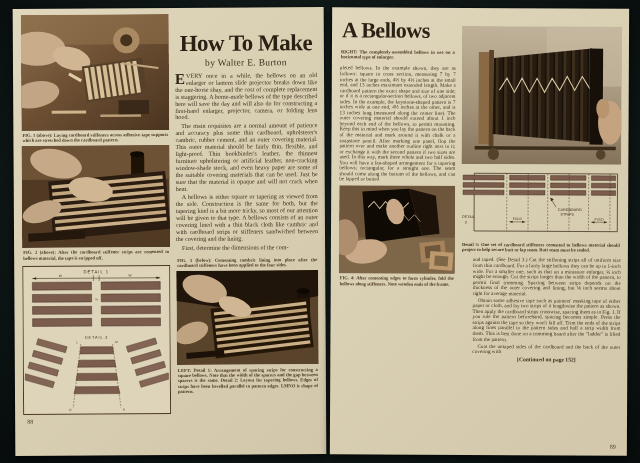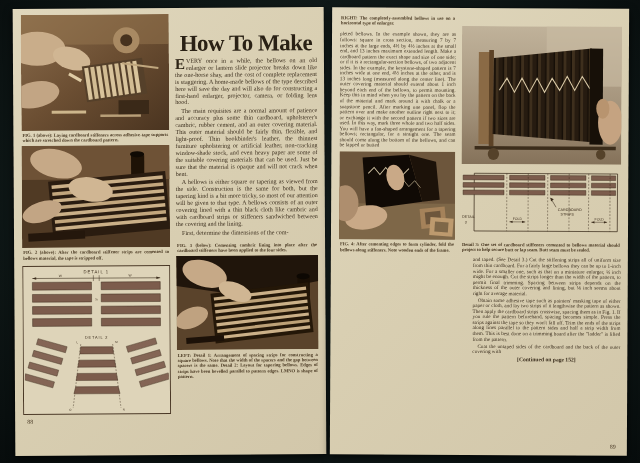--- a/index.html
+++ b/index.html
@@ -174,20 +174,21 @@
               <rect x="7" y="44" width="34" height="7"></rect>
           </g>
         </svg>
       </div>
 
       <div class="pageno pageno-left">88</div>
     </div>
 
     <div class="col lp-right">
       <div class="title">How To Make</div>
+      <div class="byline">by Walter E. Burton</div>
 
       <div class="body-text">
         <p class="noindent"><span class="dropcap">E</span><span>VERY once in a while, the bellows on an old enlarger or lantern slide projector breaks down like the one-horse shay, and the cost of complete replacement is staggering. A home-made bellows of the type described here will save the day and will also do for constructing a first-hand enlarger, projector, camera, or folding lens hood.</span></p>
         <p>The main requisites are a normal amount of patience and accuracy plus some thin cardboard, upholsterer's cambric, rubber cement, and an outer covering material. This outer material should be fairly thin, flexible, and light-proof. Thin bookbinder's leather, the thinnest furniture upholstering or artificial leather, non-cracking window-shade stock, and even heavy paper are some of the suitable covering materials that can be used. Just be sure that the material is opaque and will not crack when bent.</p>
         <p>A bellows is either square or tapering as viewed from the side. Construction is the same for both, but the tapering kind is a bit more tricky, so most of our attention will be given to that type. A bellows consists of an outer covering lined with a thin black cloth like cambric and with cardboard strips or stiffeners sandwiched between the covering and the lining.</p>
         <p>First, determine the dimensions of the com-</p>
       </div>
 
       <div class="caption" style="margin-top:4px">FIG. 3 (below): Cementing cambric lining into place after the cardboard stiffeners have been applied to the four sides.</div>
 
@@ -216,20 +217,21 @@
 
       <div class="caption" style="margin-top:3px">LEFT: Detail 1: Arrangement of spacing strips for constructing a square bellows. Note that the width of the spacers and the gap between spacers is the same. Detail 2: Layout for tapering bellows. Edges of strips have been bevelled parallel to pattern edges. LMNO is shape of pattern.</div>
     </div>
   </div>
 </div>
 
 <div class="page page-right">
   <div class="page-inner">
 
     <div class="col rp-left">
+      <div class="title title-right">A Bellows</div>
       <div class="caption">RIGHT: The completely-assembled bellows in use on a horizontal type of enlarger.</div>
 
       <div class="body-sm" style="margin-top:3px">
         <p class="noindent">pleted bellows. In the example shown, they are as follows: square in cross section, measuring 7 by 7 inches at the large ends, 4½ by 4½ inches at the small end, and 13 inches maximum extended length. Make a cardboard pattern the exact shape and size of one side; or if it is a rectangular-section bellows, of two adjacent sides. In the example, the keystone-shaped pattern is 7 inches wide at one end, 4½ inches at the other, and is 13 inches long (measured along the center line). The outer covering material should extend about 1 inch beyond each end of the bellows, to permit mounting. Keep this in mind when you lay the pattern on the back of the material and mark around it with chalk or a soapstone pencil. After marking one panel, flop the pattern over and make another outline right next to it; or exchange it with the second pattern if two sizes are used. In this way, mark three whole and two half sides. You will have a fan-shaped arrangement for a tapering bellows; rectangular, for a straight one. The seam should come along the bottom of the bellows, and can be lapped or butted</p>
       </div>
 
       <div class="photo" style="height:88px;margin-top:2px">
         <svg viewBox="0 0 120 88" preserveAspectRatio="none">
           <rect width="120" height="88" fill="#6d563c"></rect>
           <rect y="52" width="120" height="36" fill="#7e6748"></rect>

